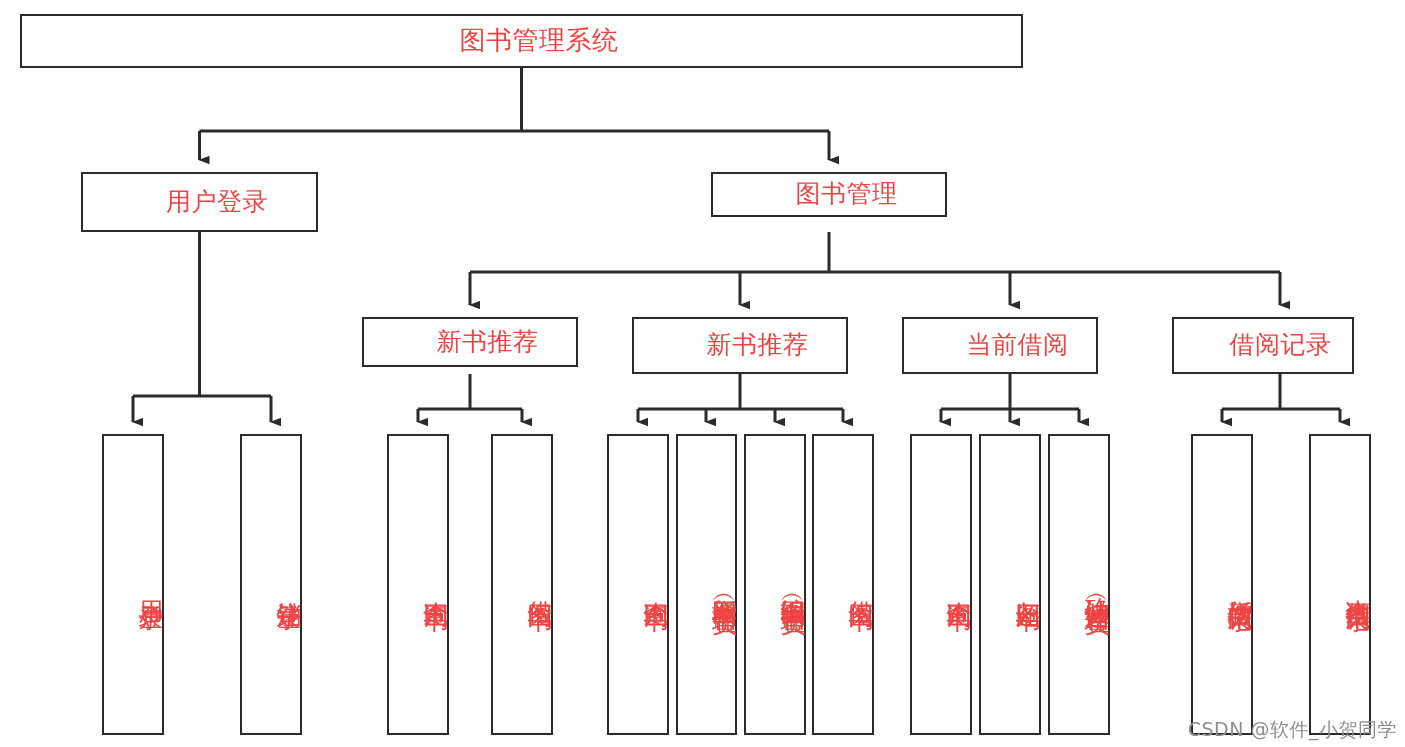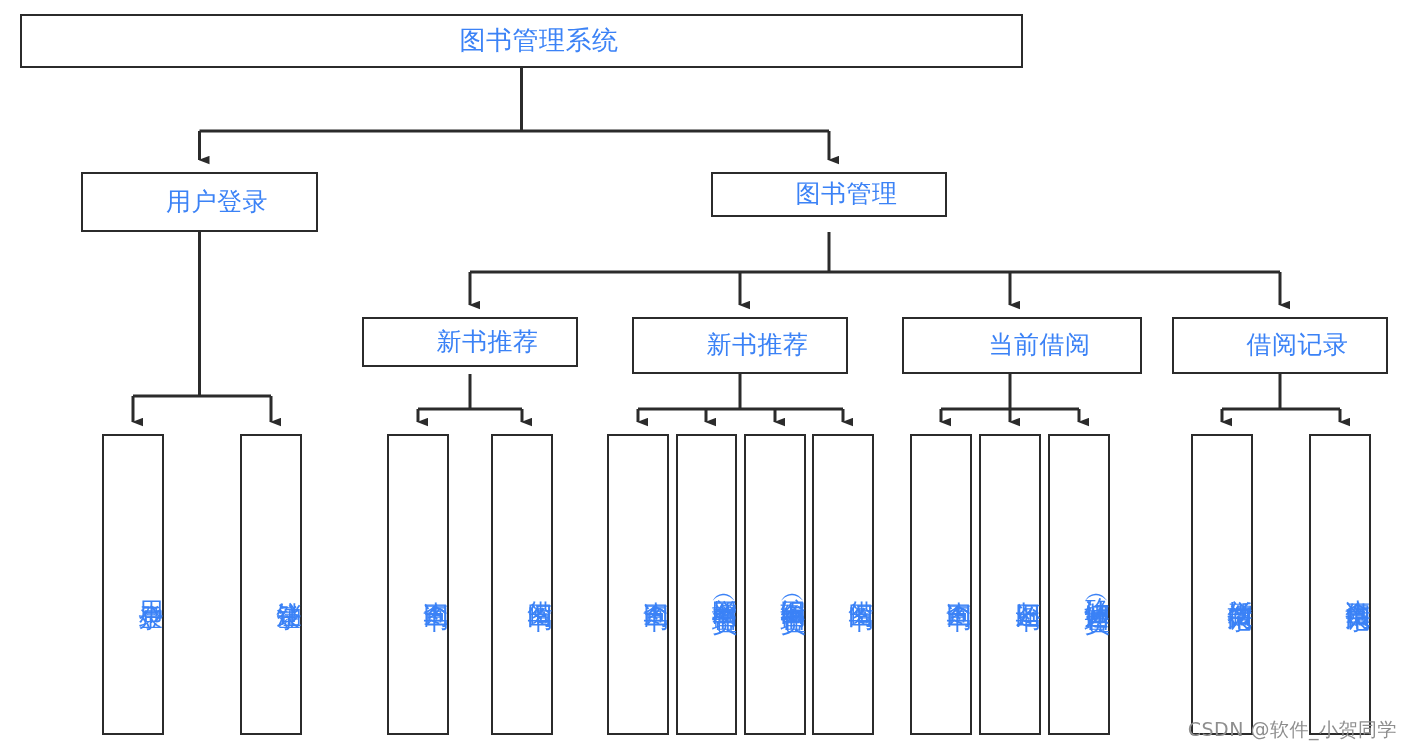--- a/index.html
+++ b/index.html
@@ -27,21 +27,21 @@
     pointer-events: none;
   }
   .node {
     position: absolute;
     box-sizing: border-box;
     border: 2.5px solid #2b2b2b;
     background: #ffffff;
     display: flex;
     align-items: center;
     justify-content: center;
-    color: #3b82f6;
+    color: #ef4444;
     padding-left: 35px;
   }
   .node-label {
     display: block;
     text-align: center;
     letter-spacing: 0.5px;
     line-height: 1.15;
     white-space: nowrap;
   }
   
@@ -155,25 +155,25 @@
   </div>
 
   <div class="node h" style="left:362px; top:317px; width:216px; height:50px;">
     <span class="node-label">新书推荐</span>
   </div>
 
   <div class="node h" style="left:632px; top:317px; width:216px; height:57px;">
     <span class="node-label">新书推荐</span>
   </div>
 
-  <div class="node h" style="left:902px; top:317px; width:240px; height:57px;">
+  <div class="node h" style="left:902px; top:317px; width:196px; height:57px;">
     <span class="node-label">当前借阅</span>
   </div>
 
-  <div class="node h" style="left:1172px; top:317px; width:216px; height:57px;">
+  <div class="node h" style="left:1172px; top:317px; width:182px; height:57px;">
     <span class="node-label">借阅记录</span>
   </div>
 
   <div class="node v" style="left:102px; top:434px; width:62px; height:301px;">
     <span class="node-label">用户登录</span>
   </div>
 
   <div class="node v" style="left:240px; top:434px; width:62px; height:301px;">
     <span class="node-label">注销登录</span>
   </div>

